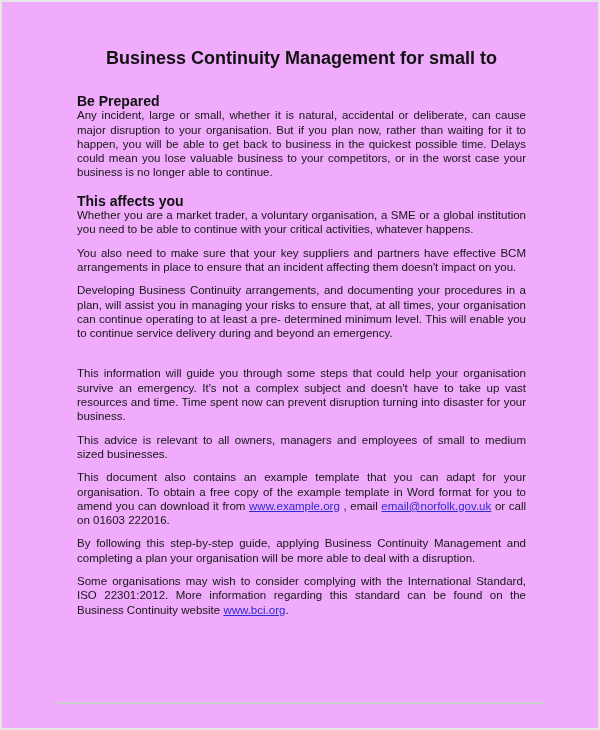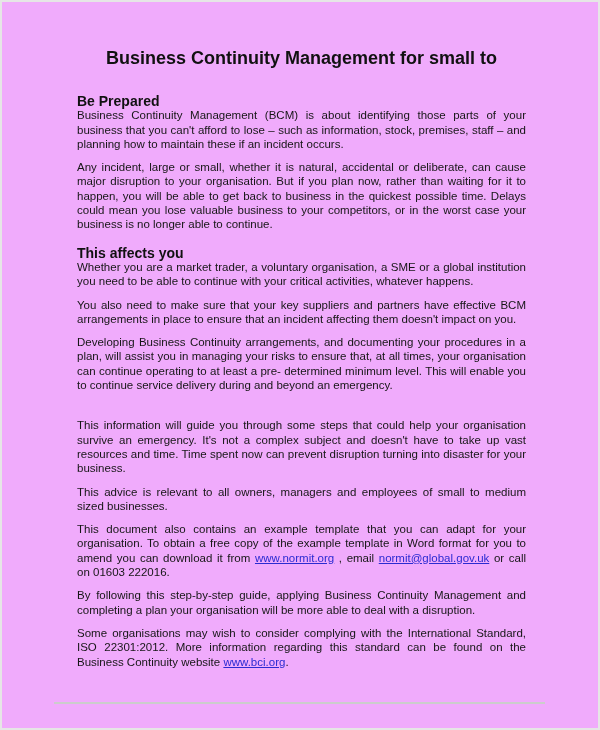--- a/index.html
+++ b/index.html
@@ -56,35 +56,34 @@
 
 <div class="page">
   <div class="content">
 
     <h1 class="title">
         <span>Business Continuity Management for small to</span>
       </h1>
 
     <div class="sec sec-1">
       <h2 class="sec-heading">Be Prepared</h2>
-      <p class="para">Business Continuity Management (BCM) is about identifying those parts of your business that you can't afford to lose – such as information, stock, premises, staff – and planning how to maintain these if an incident occurs.</p>
       <p class="para">Any incident, large or small, whether it is natural, accidental or deliberate, can cause major disruption to your organisation.  But if you plan now, rather than waiting for it to happen, you will be able to get back to business in the quickest possible time.  Delays could mean you lose valuable business to your competitors, or in the worst case your business is no longer able to continue.</p>
     </div>
 
     <div class="sec sec-2">
       <h2 class="sec-heading">This affects you</h2>
       <p class="para">Whether you are a market trader, a voluntary organisation, a SME or a global institution you need to be able to continue with your critical activities, whatever happens.</p>
       <p class="para">You also need to make sure that your key suppliers and partners have effective BCM arrangements in place to ensure that an incident affecting them doesn't impact on you.</p>
       <p class="para">Developing Business Continuity arrangements, and documenting your procedures in a plan, will assist you in managing your risks to ensure that, at all times, your organisation can continue operating to at least a pre- determined minimum level.  This will enable you to continue service delivery during and beyond an emergency.</p>
     </div>
 
     <div class="sec sec-3">
       <p class="para">This information will guide you through some steps that could help your organisation survive an emergency. It's not a complex subject and doesn't have to take up vast resources and time. Time spent now can prevent disruption turning into disaster for your business.</p>
       <p class="para">This advice is relevant to all owners, managers and employees of small to medium sized businesses.</p>
-      <p class="para"><span>This document also contains an example template that you can adapt for your organisation. To obtain a free copy of the example template in Word format for you to amend you can download it from </span><a href="#" class="link">www.normit.org</a><span> , email </span><a href="#" class="link">normit@global.gov.uk</a><span> or call on 01603 222016.</span></p>
+      <p class="para"><span>This document also contains an example template that you can adapt for your organisation. To obtain a free copy of the example template in Word format for you to amend you can download it from </span><a href="#" class="link">www.example.org</a><span> , email </span><a href="#" class="link">email@norfolk.gov.uk</a><span> or call on 01603 222016.</span></p>
       <p class="para">By following this step-by-step guide, applying Business Continuity Management and completing a plan your organisation will be more able to deal with a disruption.</p>
       <p class="para"><span>Some organisations may wish to consider complying with the International Standard, ISO 22301:2012.  More information regarding this standard can be found on the Business Continuity website </span><a href="#" class="link">www.bci.org</a><span>.</span></p>
     </div>
 
   </div>
 
   <div class="footer-rule"></div>
 </div>
 
 </body></html>

